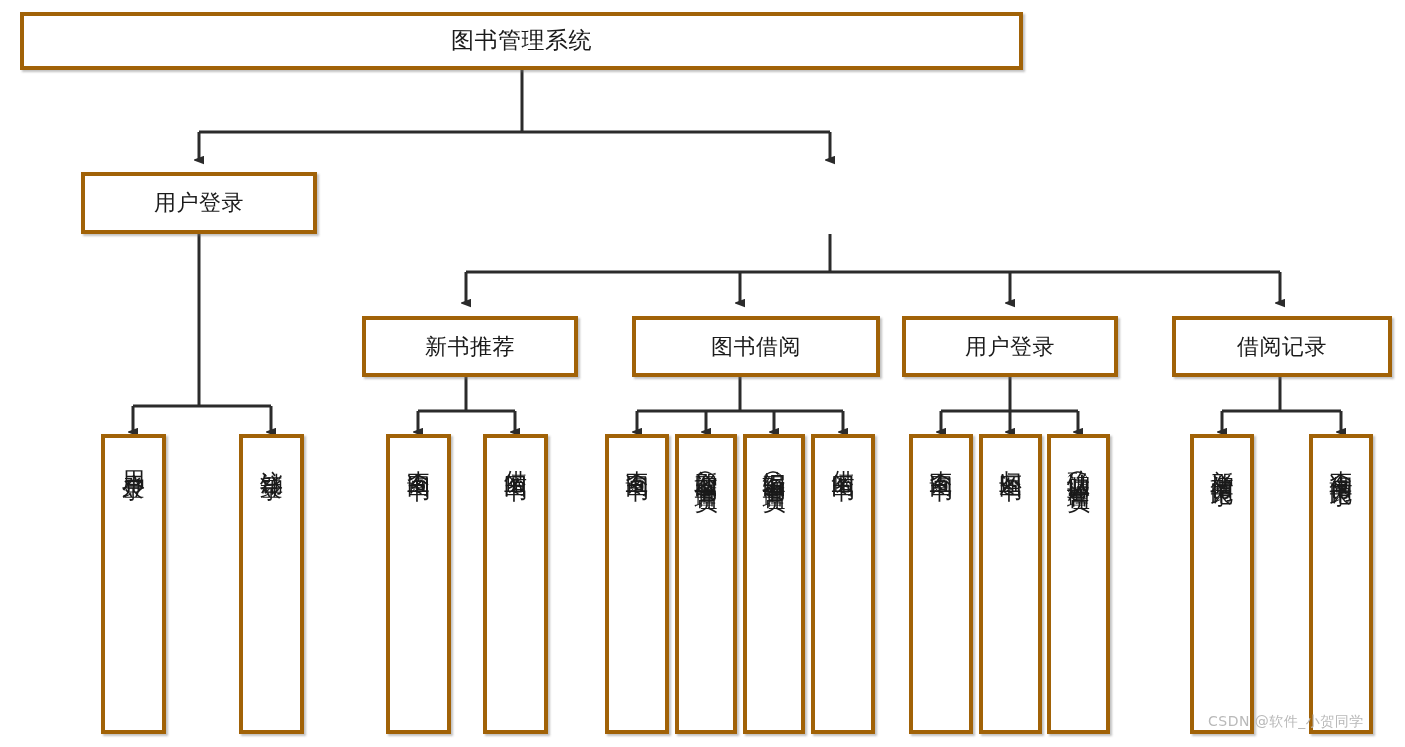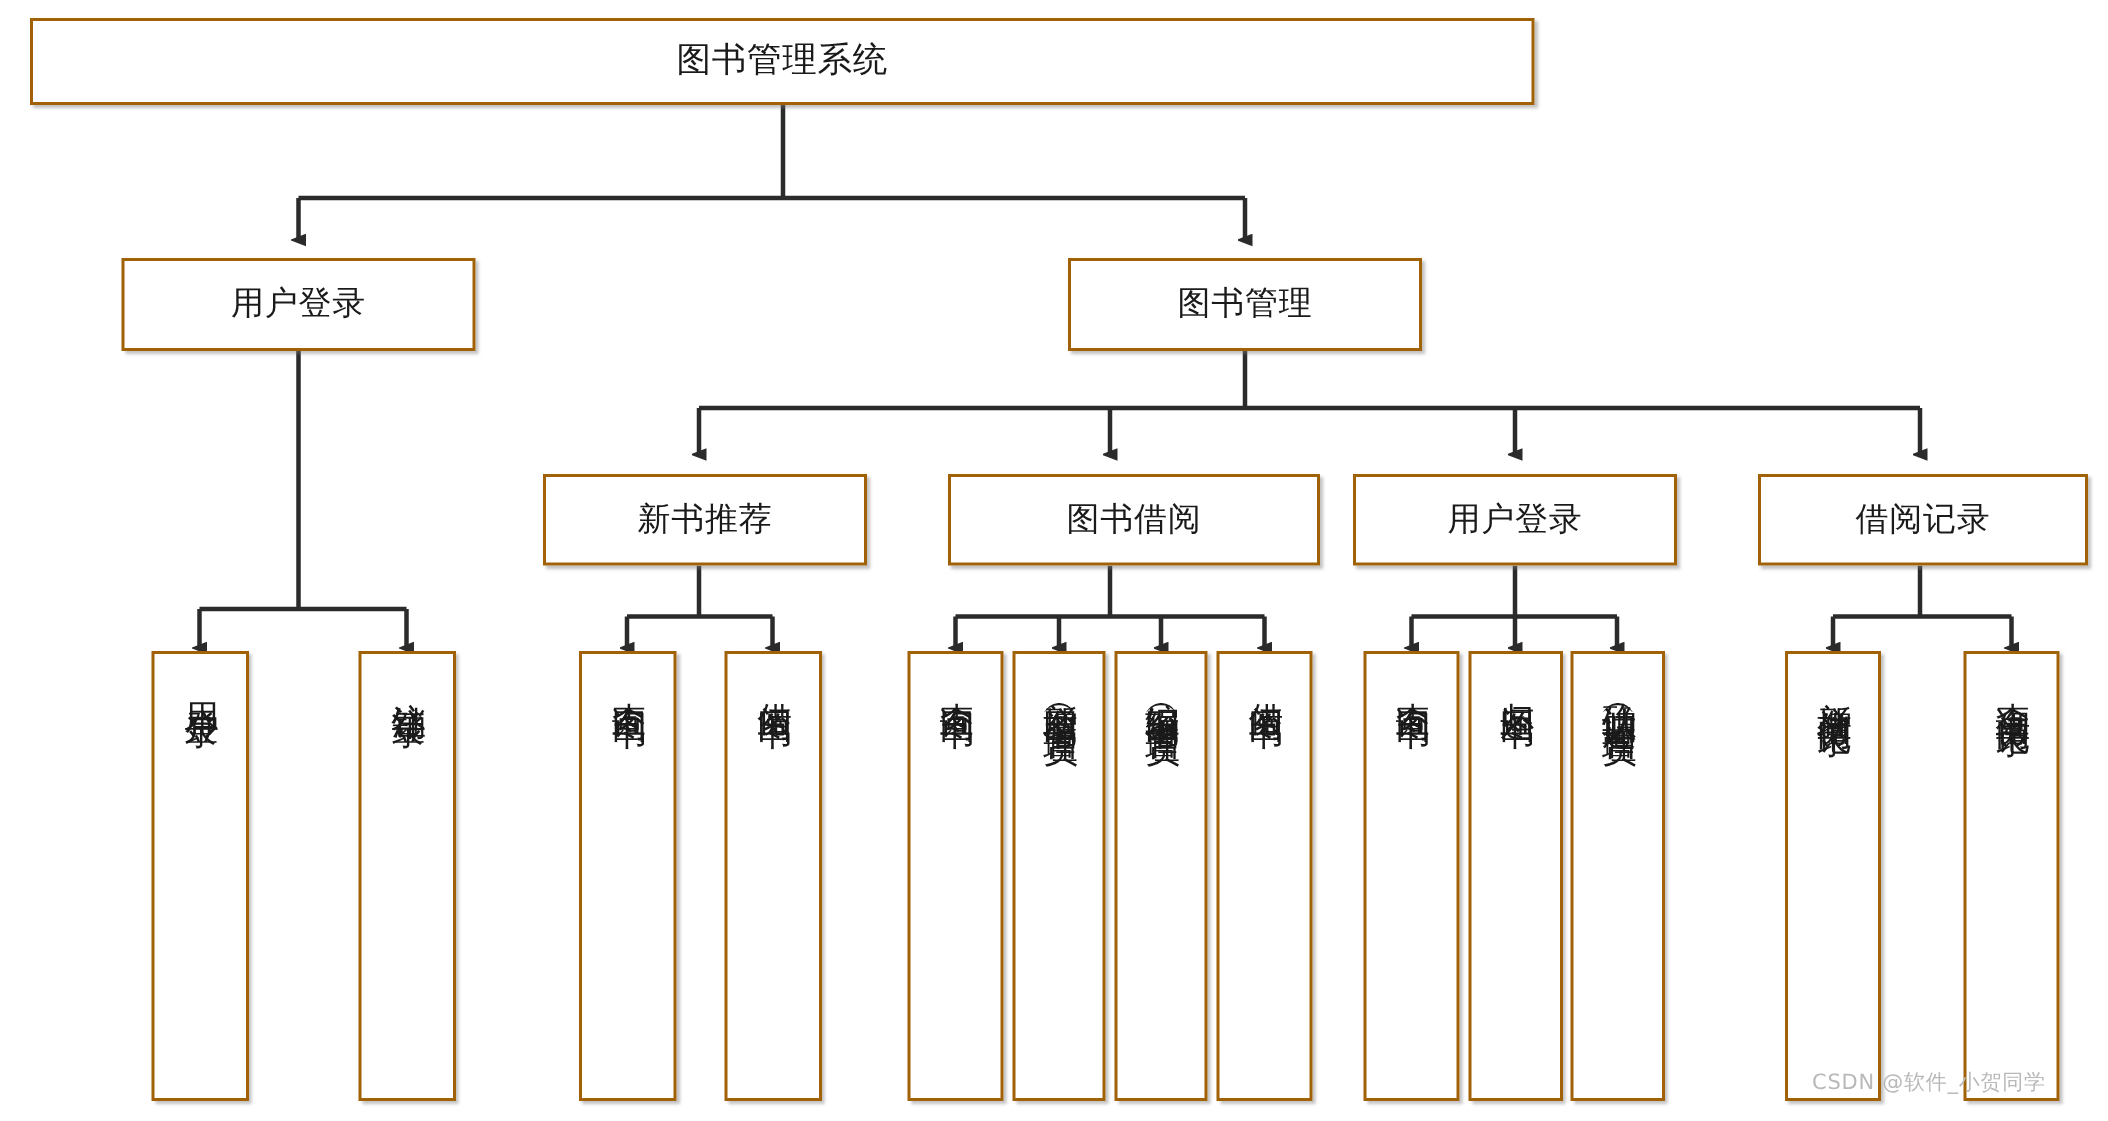--- a/index.html
+++ b/index.html
@@ -20,21 +20,21 @@
   #wires {
     position: absolute;
     left: 0;
     top: 0;
     width: 1405px;
     height: 747px;
   }
   .node {
     position: absolute;
     box-sizing: border-box;
-    border: 2px solid #a16207;
+    border: 4px solid #a16207;
     background: #ffffff;
     display: flex;
     align-items: center;
     justify-content: center;
     color: #1a1a1a;
     box-shadow: 2px 2px 2px rgba(120,120,120,0.45);
   }
   .node .lbl {
     display: block;
     line-height: 1.18;
@@ -121,23 +121,20 @@
     </g>
   </svg>
 
   <div class="node horiz root" style="left:20px; top:12px; width:1003px; height:58px;">
     <span class="lbl">图书管理系统</span>
   </div>
 
   <div class="node horiz" style="left:81px; top:172px; width:236px; height:62px;">
     <span class="lbl">用户登录</span>
   </div>
-  <div class="node horiz" style="left:712px; top:172px; width:236px; height:62px;">
-    <span class="lbl">图书管理</span>
-  </div>
 
   <div class="node horiz" style="left:362px; top:316px; width:216px; height:61px;text-align:center;">
     <span class="lbl">新书推荐</span>
   </div>
   <div class="node horiz" style="left:632px; top:316px; width:248px; height:61px;">
     <span class="lbl">图书借阅</span>
   </div>
   <div class="node horiz" style="left:902px; top:316px; width:216px; height:61px;">
     <span class="lbl">用户登录</span>
   </div>

